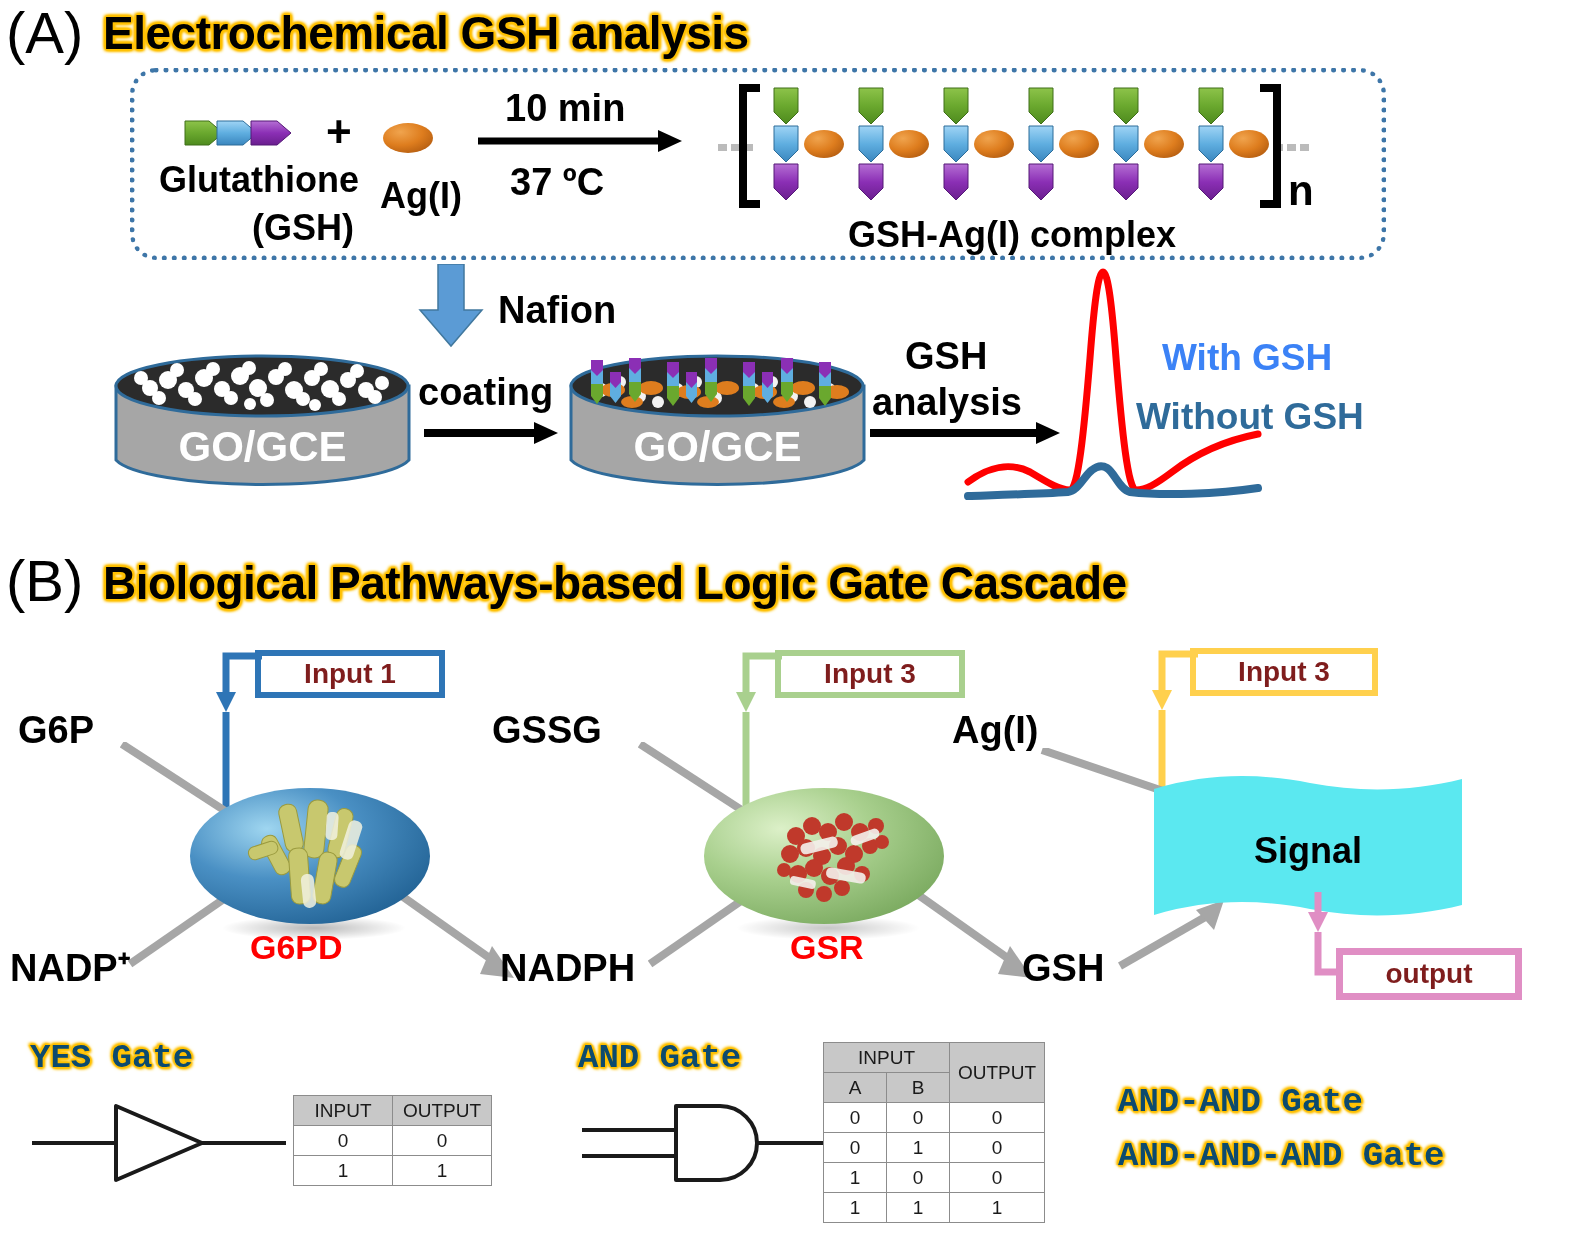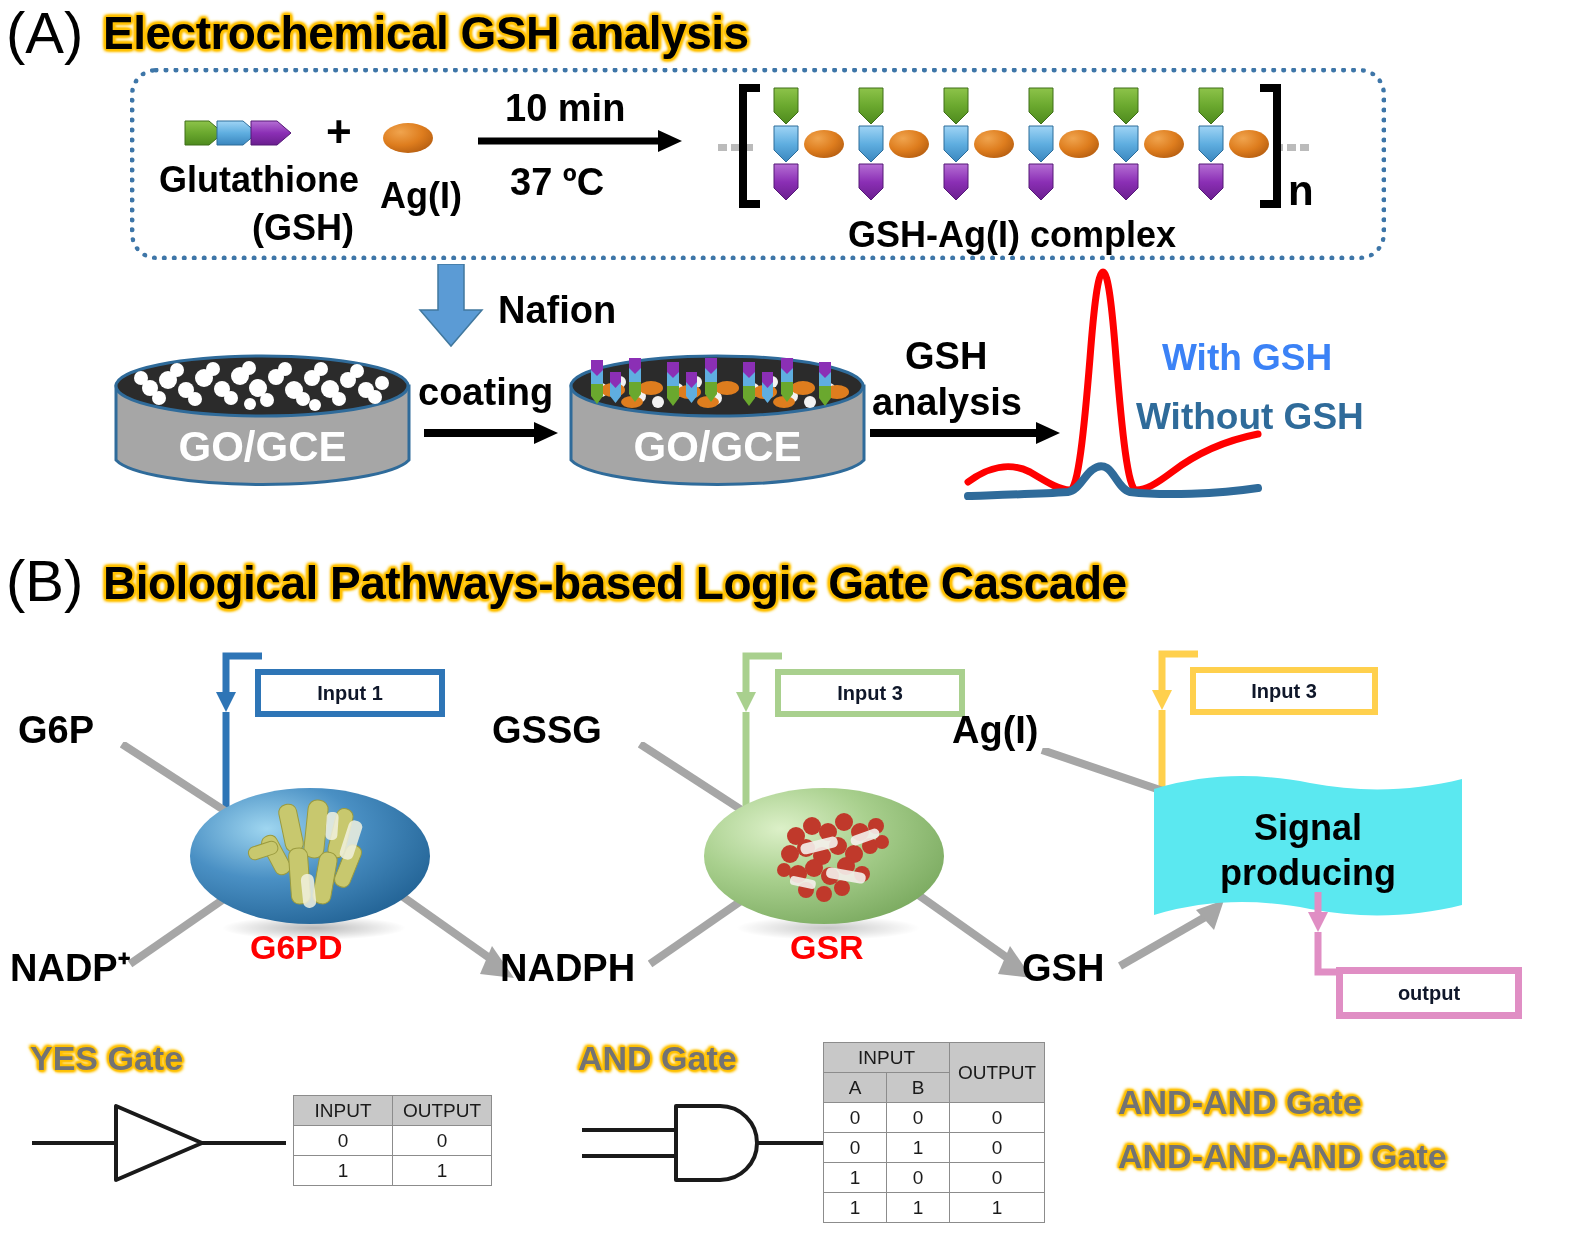--- a/index.html
+++ b/index.html
@@ -19,28 +19,29 @@
     text-shadow:
       0 0 1px #FFC000, 1px 0 1px #FFC000, -1px 0 1px #FFC000,
       0 1px 1px #FFC000, 0 -1px 1px #FFC000,
       2px 0 2px #FFC000, -2px 0 2px #FFC000,
       0 2px 2px #FFC000, 0 -2px 2px #FFC000,
       2px 2px 3px #FFC000, -2px -2px 3px #FFC000,
       2px -2px 3px #FFC000, -2px 2px 3px #FFC000,
       0 0 5px #FFC000;
   }
   .gold-small{
-    font-size:34px;font-weight:bold;color:#737373;line-height:1.22;
+    font-size:34px;font-weight:bold;color:#0c4a6e;line-height:1.22;
     text-shadow:
       0 0 1px #FFC000, 1px 0 1px #FFC000, -1px 0 1px #FFC000,
       0 1px 1px #FFC000, 0 -1px 1px #FFC000,
       2px 0 2px #FFC000, -2px 0 2px #FFC000,
       0 2px 2px #FFC000, 0 -2px 2px #FFC000,
       2px 2px 3px #FFC000, -2px -2px 3px #FFC000,
       0 0 5px #FFC000;
+    font-family: Liberation Mono, monospace;
   }
 
   
   .dotted-box{
     border:5px dotted #3E76A8;border-radius:26px;
   }
 
   
   .txt{font-weight:bold;color:#000;line-height:1.1;white-space:nowrap;}
 
@@ -53,21 +54,21 @@
     padding:2px 0;
   }
   table.truth th{background:#C8C8C8;font-weight:normal;}
   .t-yes td,.t-yes th{width:98px;height:25px;}
   .t-and td,.t-and th{height:25px;}
   .t-and .c-ab{width:62px;}
   .t-and .c-out{width:94px;}
 
   
   .iobox{background:#fff;display:flex;align-items:center;justify-content:center;
-         font-size:20px;font-weight:bold;color:#0f172a;margin-top:19px;}
+         font-size:28px;font-weight:bold;color:#7f1d1d;}
 
   .enz-label{font-size:34px;font-weight:bold;color:#FF0000;}
 </style>
 </head>
 <body>
 
 <div class="abs panel-letter" style="left:6px;top:4px;">(A)</div>
 <div class="abs gold-title" style="left:103px;top:10px;">Electrochemical GSH analysis</div>
 
 <div class="abs dotted-box" style="left:130px;top:68px;width:1246px;height:182px;"></div>
@@ -536,21 +537,20 @@
   </svg>
 </div>
 
 <div class="abs" style="left:1148px;top:765px;">
   <svg width="320" height="168" viewBox="0 0 320 168">
     <path d="M6 24 C60 8 110 8 162 18 C214 28 266 26 314 14 L314 140 C266 152 214 154 162 144 C110 134 60 134 6 150 Z" fill="#5BE8F0"></path>
   </svg>
 </div>
 <div class="abs" style="left:1148px;top:780px;width:320px;height:140px;display:flex;flex-direction:column;align-items:center;justify-content:center;pointer-events:none;">
   <span style="font-size:36px;font-weight:bold;color:#000;line-height:1.25;">Signal</span>
-  <span style="font-size:36px;font-weight:bold;color:#000;line-height:1.25;">producing</span>
 </div>
 
 <div class="abs" style="left:1300px;top:890px;">
   <svg width="70" height="92" viewBox="0 0 70 92">
     <path d="M18 2 L18 22" fill="none" stroke="#E08EC4" stroke-width="7"></path>
     <path d="M8 22 L28 22 L18 42 Z" fill="#E08EC4"></path>
     <path d="M18 42 L18 82 L66 82" fill="none" stroke="#E08EC4" stroke-width="7"></path>
   </svg>
 </div>
 <div class="abs iobox" style="left:1336px;top:948px;width:186px;height:52px;border:7px solid #E08EC4;box-sizing:border-box;">

